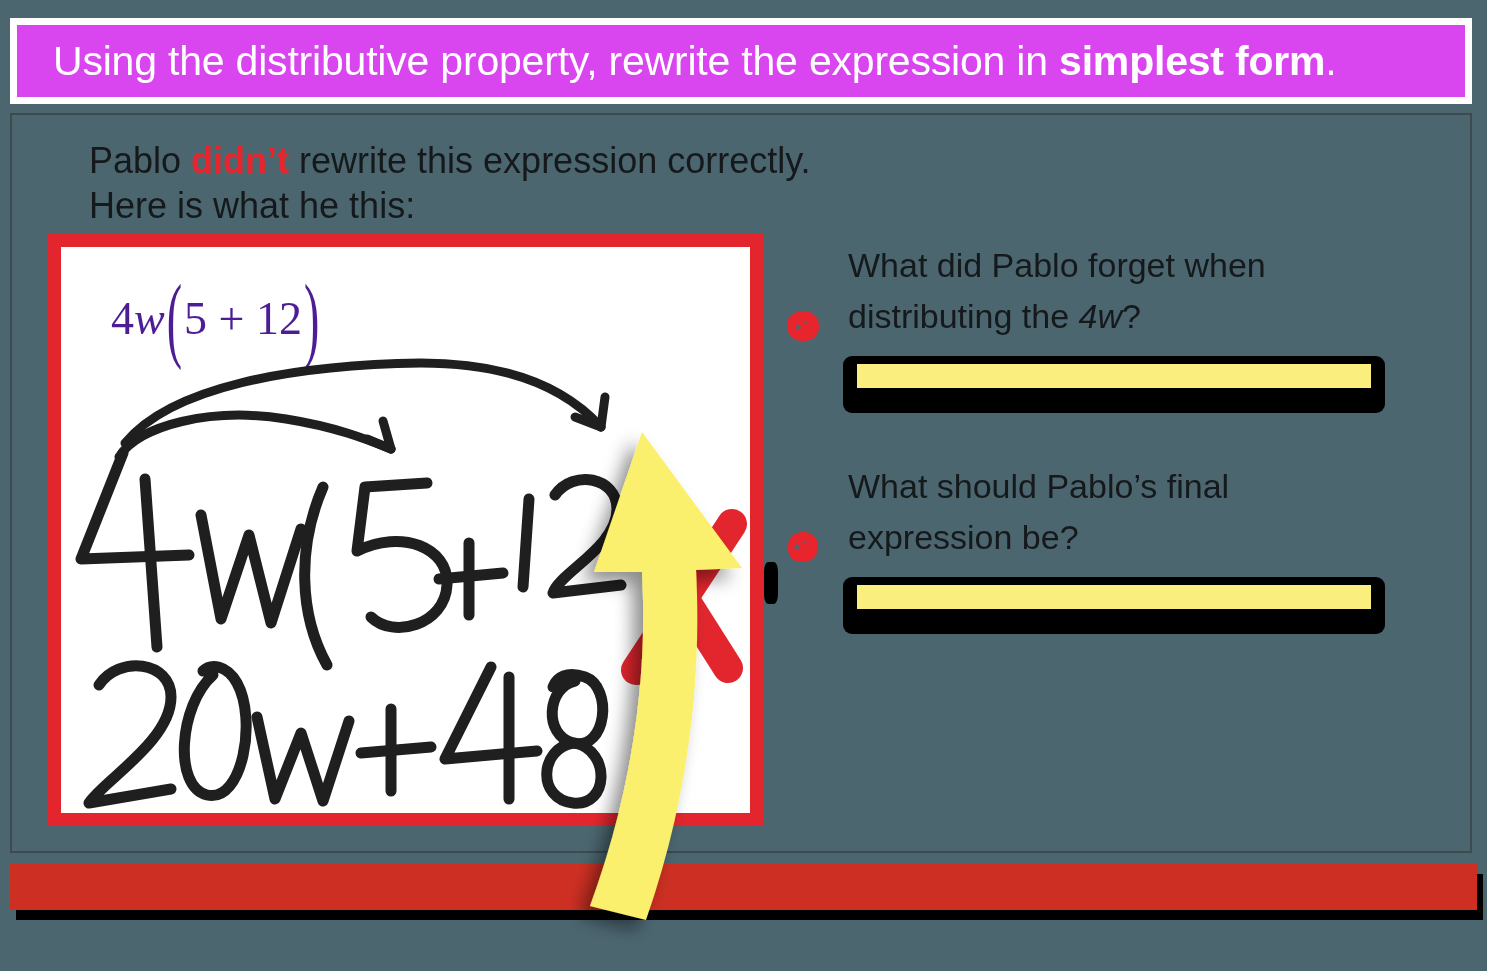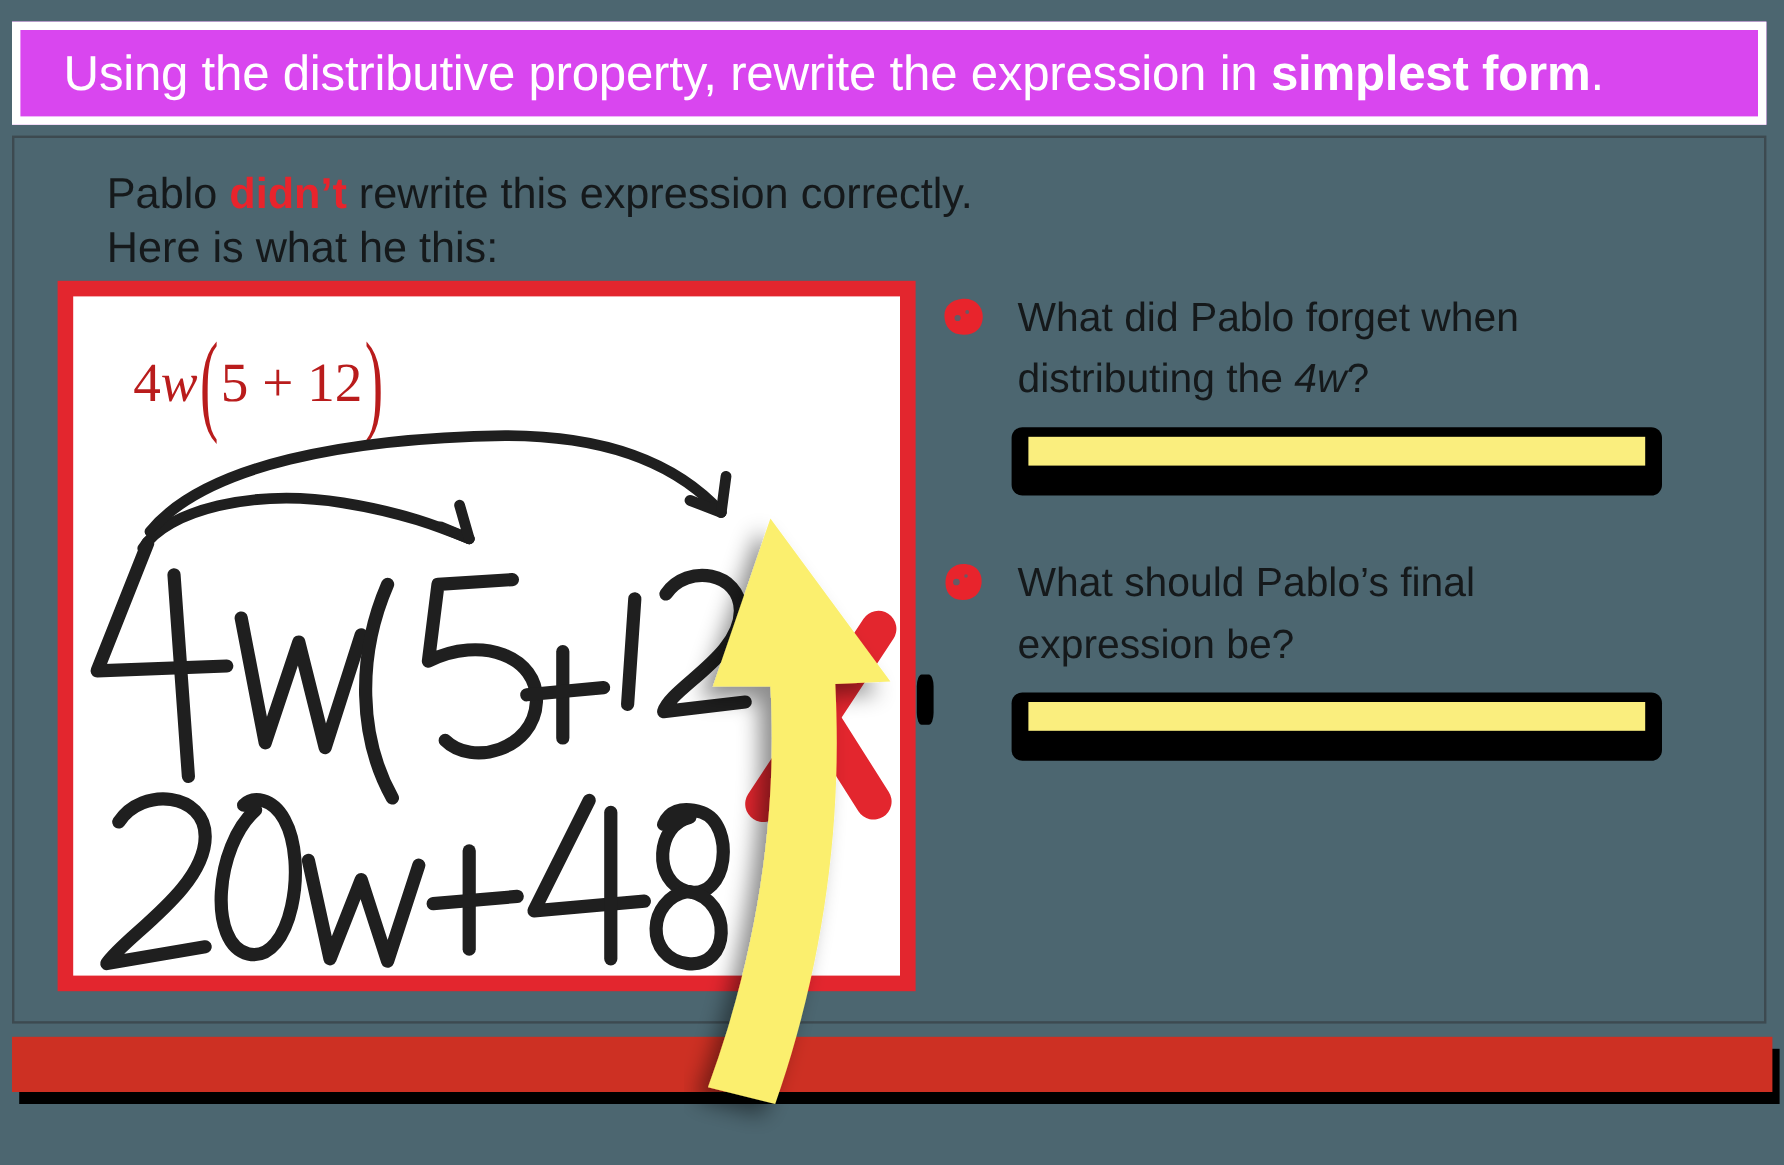--- a/index.html
+++ b/index.html
@@ -84,21 +84,21 @@
     height: 100%;
     background: #ffffff;
     overflow: hidden;
   }
 
   .typed-expr {
     position: absolute;
     left: 50px;
     top: 45px;
     font-size: 46px;
-    color: #b91c1c;
+    color: #4c1d95;
     font-family: "Liberation Serif", serif;
   }
   .typed-expr .var { font-style: italic; font-family: "Liberation Serif", serif; }
   .paren {
     display: inline-block;
     transform: scaleY(2.05);
     font-weight: 300;
     margin: 0 2px;
   }
 
@@ -123,21 +123,21 @@
   .blob-mark {
     position: absolute;
     background: #000000;
     z-index: 30;
   }
   .blob-right  { left: 764px; top: 562px; width: 14px; height: 42px; border-radius: 4px / 10px; }
 
   
   .qcol { position: absolute; left: 786px; top: 240px; width: 620px; }
   .qblock { position: relative; margin-bottom: 26px; }
-  .qrow { display: flex; align-items: flex-start; }
+  .qrow { display: flex; align-items: flex-end; }
   .bullet-blob { flex: 0 0 auto; width: 34px; height: 32px; margin-top: 8px; }
   .qtext {
     margin-left: 28px;
     font-size: 34px;
     line-height: 51px;
     color: #15191b;
     max-width: 520px;
   }
   .qtext i { font-style: italic; }
 

